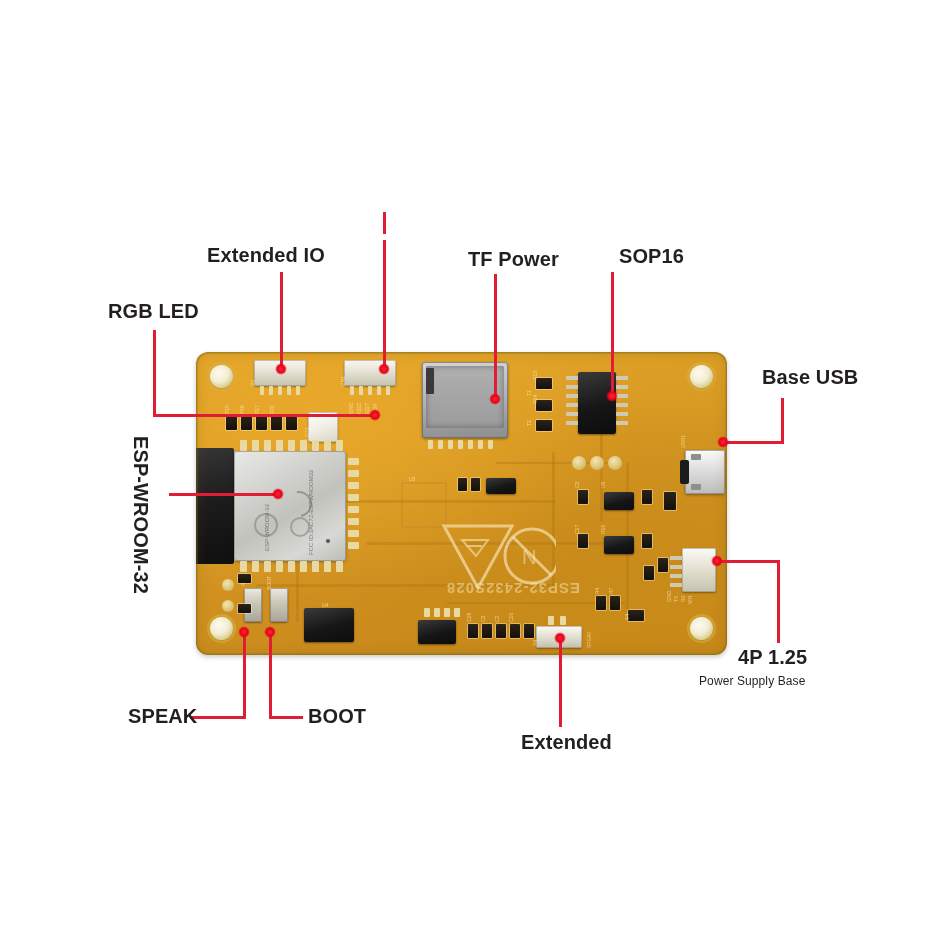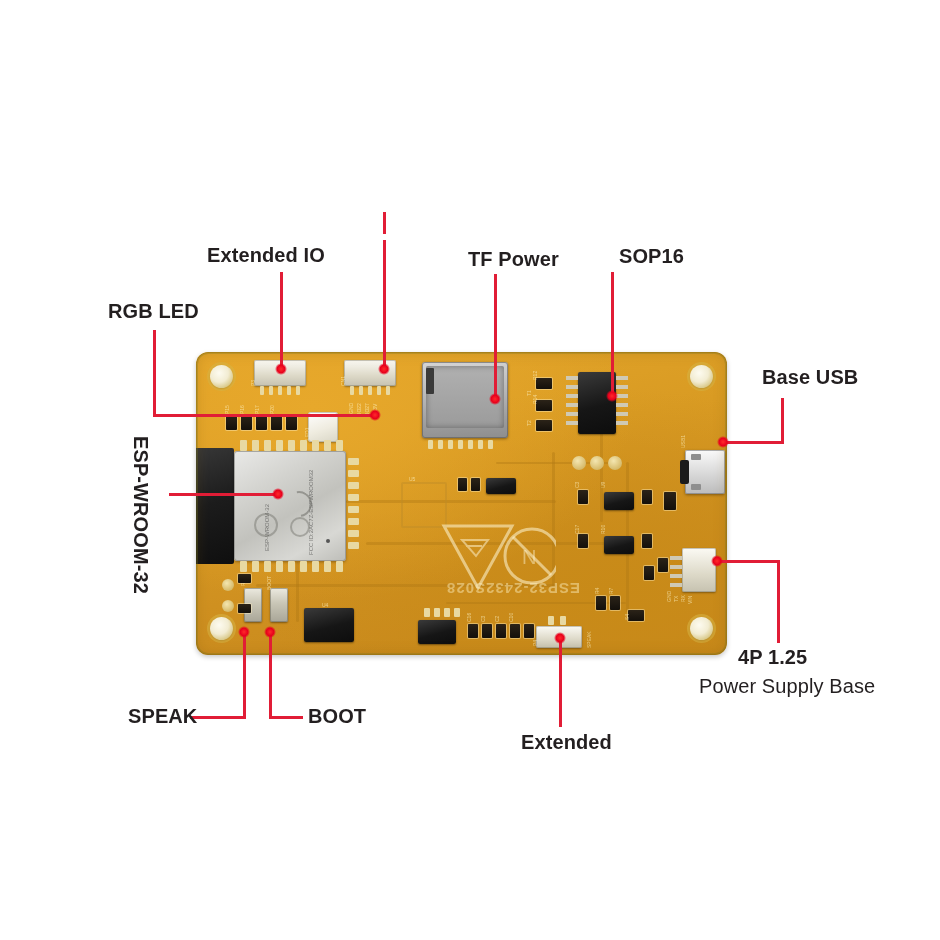--- a/index.html
+++ b/index.html
@@ -1,21 +1,21 @@
 <!DOCTYPE html>
 <html><head>
 <meta charset="utf-8">
 <style>
   html,body{margin:0;padding:0;background:#ffffff;}
   body{width:940px;height:940px;overflow:hidden;font-family:"Liberation Sans","DejaVu Sans",sans-serif;}
   #stage{position:relative;width:940px;height:940px;background:#ffffff;}
 
   
   .lbl{position:absolute;color:#231f20;font-size:20px;font-weight:600;letter-spacing:.1px;white-space:nowrap;line-height:1.1;}
-  .lbl.small{font-size:20px;font-weight:500;text-align:right;}
+  .lbl.small{font-size:12px;font-weight:500;text-align:right;}
   .lbl.vert{transform-origin:0 0;}
 
   
   .ln{position:absolute;background:#e11d36;}
   .ln.v{width:3px;}
   .ln.h{height:3px;}
   .dot{position:absolute;width:12px;height:12px;border-radius:50%;
        background:radial-gradient(circle at 50% 50%,#ff2a2a 0%,#e8001c 45%,rgba(220,0,25,0) 72%);}
 
   

